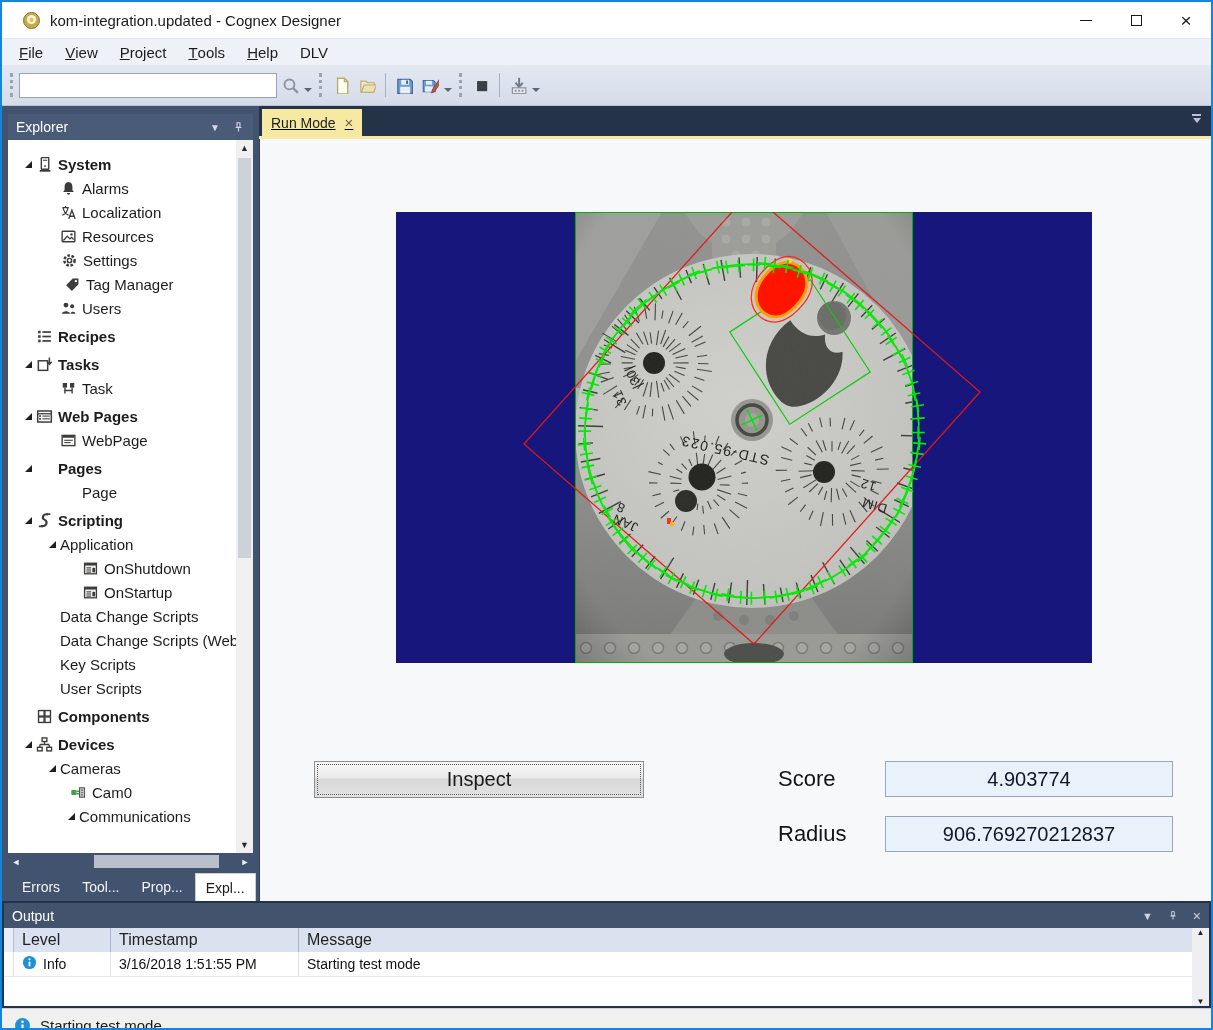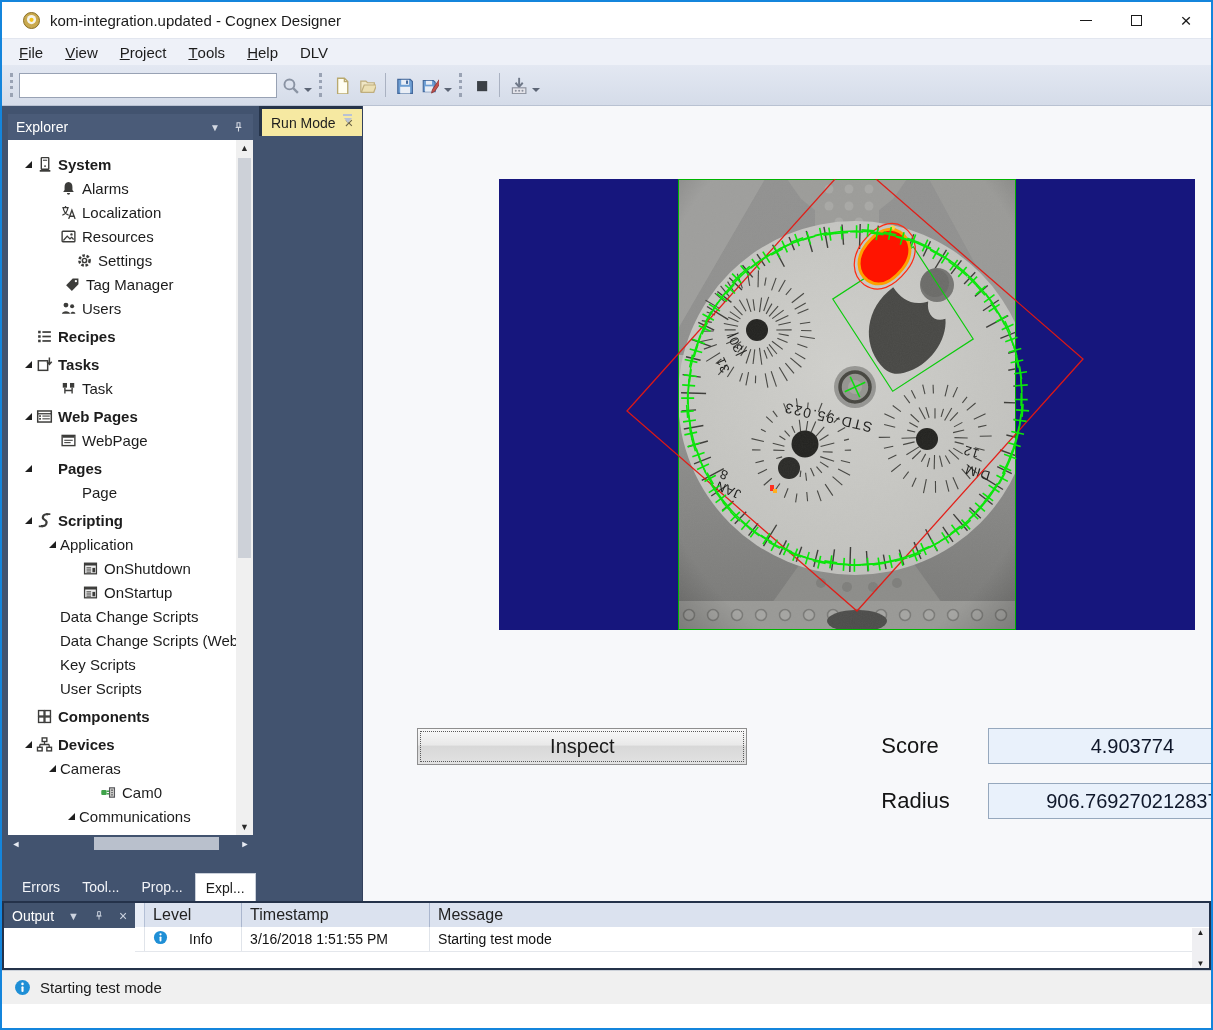--- a/index.html
+++ b/index.html
@@ -39,49 +39,49 @@
   .ticon{width:22px;height:17px;flex:0 0 22px;display:flex;align-items:center;}
   .ticon svg{width:17px;height:17px;}
   .vscroll{position:absolute;top:0;right:0;width:17px;height:100%;background:#f0f0f0;display:flex;flex-direction:column;align-items:center;}
   .vscroll .arr{font-size:9px;color:#2a2a2a;height:16px;display:flex;align-items:center;}
   .vscroll .thumb{width:13px;height:400px;background:#cdd1d8;margin-top:2px;}
   .vscroll .sp{flex:1;}
   .hscroll{height:17px;display:flex;align-items:center;background:#42536f;color:#e8ecf4;}
   .hscroll .arr{width:16px;text-align:center;font-size:9px;}
   .hscroll .track{flex:1;height:13px;position:relative;}
   .hscroll .thumb{position:absolute;left:70px;width:125px;top:0;height:13px;background:#b9c0cc;}
-  .side-tabs{height:28px;margin-top:21px;display:flex;align-items:stretch;padding-left:4px;gap:2px;text-align:right;}
+  .side-tabs{height:28px;margin-top:3px;display:flex;align-items:stretch;padding-left:4px;gap:2px;text-align:right;}
   .side-tab{padding:0 10px;display:flex;align-items:center;font-size:14px;color:#f2f4f8;}
   .side-tab.active{background:#fff;color:#1c1c1c;border:1px solid #c9cfd9;border-bottom:none;}
   
-  .docarea{flex:1;display:flex;flex-direction:row;min-width:0;}
+  .docarea{flex:1;display:flex;flex-direction:column;min-width:0;text-decoration:underline;}
   .tabstrip{height:30px;background:#253349;display:flex;align-items:flex-end;position:relative;}
   .doc-tab{margin-left:3px;height:27px;background:#f6e9a2;display:flex;align-items:center;padding:0 9px;font-size:14px;color:#1e1e1e;gap:9px;}
   .doc-tab .x{color:#6b6347;font-size:15px;line-height:15px;}
   .strip-chevron{position:absolute;right:10px;top:8px;display:flex;flex-direction:column;align-items:center;gap:2px;}
   .strip-chevron .bar{width:9px;height:2px;background:#b9c2d4;}
   .strip-chevron .tri{width:0;height:0;border-left:4.5px solid transparent;border-right:4.5px solid transparent;border-top:5px solid #b9c2d4;}
   .tab-underline{height:3px;background:#f6e9a2;}
   .doccontent{flex:1;background:#f7f8fa;position:relative;border-left:1px solid #33415c;}
   .cam-widget{position:absolute;left:136px;top:73px;width:696px;height:451px;}
   .inspect-btn{position:absolute;left:54px;top:622px;width:330px;height:37px;font-size:20px;color:#1a1a1a;background:linear-gradient(#f9f9f9,#e9e9e9 45%,#d8d8d8 50%,#e2e2e2);border:1px solid #8e8e8e;outline:1px dotted #5a5a5a;outline-offset:-4px;}
   .meas-label{position:absolute;left:518px;width:100px;height:36px;display:flex;align-items:center;font-size:22px;color:#141414;}
   .meas-box{position:absolute;left:625px;width:288px;height:36px;background:#e9f1fb;border:1px solid #96a8bd;display:flex;align-items:center;justify-content:center;font-size:20px;color:#0f172a;}
   
-  .outputpanel{height:69px;border:2px solid #24324a;background:#fff;display:flex;flex-direction:row;position:relative;}
+  .outputpanel{height:107px;border:2px solid #24324a;background:#fff;display:flex;flex-direction:column;position:relative;}
   .outputheader{height:25px;background:#42536e;display:flex;align-items:center;color:#fff;font-size:14px;padding:0 8px;}
   .outputheader .sp{flex:1;}
   .oh-ic{color:#ccd3df;margin-left:14px;font-size:11px;display:flex;align-items:center;}
   .otable{flex:1;display:flex;flex-direction:column;}
   .ohead{height:24px;background:#dbe2ef;display:flex;font-size:16px;color:#222;align-items:center;}
   .ohead .lead{width:10px;height:100%;background:#e8edf6;border-right:1px solid #b4c0d6;}
   .ohead .c{padding:0 8px;height:100%;display:flex;align-items:center;border-right:1px solid #aab6ce;}
   .orow{height:25px;display:flex;font-size:14px;color:#111;align-items:center;background:#fff;border-bottom:1px solid #e4e7ec;}
   .orow .lead{width:10px;height:100%;border-right:1px solid #e0e4ea;}
-  .orow .c{padding:0 8px;height:100%;display:flex;align-items:center;border-right:1px solid #e0e4ea;gap:21px;}
+  .orow .c{padding:0 8px;height:100%;display:flex;align-items:center;border-right:1px solid #e0e4ea;gap:6px;}
   .c.col-level{width:97px;}
   .c.col-time{width:188px;}
   .c.col-msg{flex:1;border-right:none!important;}
   .ovscroll{position:absolute;right:0;top:25px;bottom:0;width:17px;background:#efeff2;display:flex;flex-direction:column;align-items:center;font-size:8px;color:#222;}
   .ovscroll .sp{flex:1;}
   
   .statusbar{height:34px;background:#f0f0f0;border-top:1px solid #ccd1d9;display:flex;align-items:center;padding-left:12px;gap:9px;font-size:15px;color:#1a1a1a;}
   .info-ic{width:17px;height:17px;flex:0 0 auto;}
 </style>
 </head>
@@ -237,21 +237,21 @@
             <span class="noexp"></span>
             <span class="ticon">
               <svg viewBox="0 0 16 16">
                 <rect x="2" y="3" width="12" height="10" rx="0.8" fill="none" stroke="#3c3c3a" stroke-width="1.3"></rect>
                 <circle cx="10.8" cy="6" r="1.1" fill="#3c3c3a"></circle>
                 <path d="M3.2 11.8 L6.8 7.6 L9.4 10.2 L11 8.8 L12.8 10.8" fill="none" stroke="#3c3c3a" stroke-width="1.2"></path>
               </svg>
             </span>
             <span>Resources</span>
           </div>
-          <div class="trow" style="padding-left: 52px;">
+          <div class="trow" style="padding-left: 37px;">
             <span class="noexp"></span>
             <span class="ticon">
               <svg viewBox="0 0 16 16">
                 <circle cx="8" cy="8" r="2" fill="none" stroke="#3c3c3a" stroke-width="1.4"></circle>
                 <circle cx="8" cy="8" r="4.8" fill="none" stroke="#3c3c3a" stroke-width="2.4" stroke-dasharray="2.4 1.6"></circle>
               </svg>
             </span>
             <span>Settings</span>
           </div>
           <div class="trow" style="padding-left: 40px;">
@@ -460,21 +460,21 @@
             <span>Devices</span>
           </div>
           <div class="trow" style="padding-left: 36px;">
             <span class="exp">
               <svg width="9" height="9" viewBox="0 0 9 9">
                 <polygon points="8,1 8,8 1,8" fill="#1f1f1f"></polygon>
               </svg>
             </span>
             <span>Cameras</span>
           </div>
-          <div class="trow" style="padding-left: 76px;">
+          <div class="trow" style="padding-left: 46px;">
             <span class="noexp"></span>
             <span class="ticon">
               <svg viewBox="0 0 16 16">
                 <rect x="1.2" y="5.6" width="5" height="4.8" rx="1" fill="#3fa34a"></rect>
                 <line x1="6.2" y1="6.8" x2="8.8" y2="6.8" stroke="#3fa34a" stroke-width="1.4"></line>
                 <line x1="6.2" y1="9.2" x2="8.8" y2="9.2" stroke="#3fa34a" stroke-width="1.4"></line>
                 <rect x="9" y="3.6" width="4.6" height="8.8" fill="#d8d8d4" stroke="#55555a" stroke-width="1.1"></rect>
                 <circle cx="11.3" cy="5.8" r="0.8" fill="#55555a"></circle>
                 <circle cx="11.3" cy="8" r="0.8" fill="#55555a"></circle>
                 <circle cx="11.3" cy="10.2" r="0.8" fill="#55555a"></circle>

